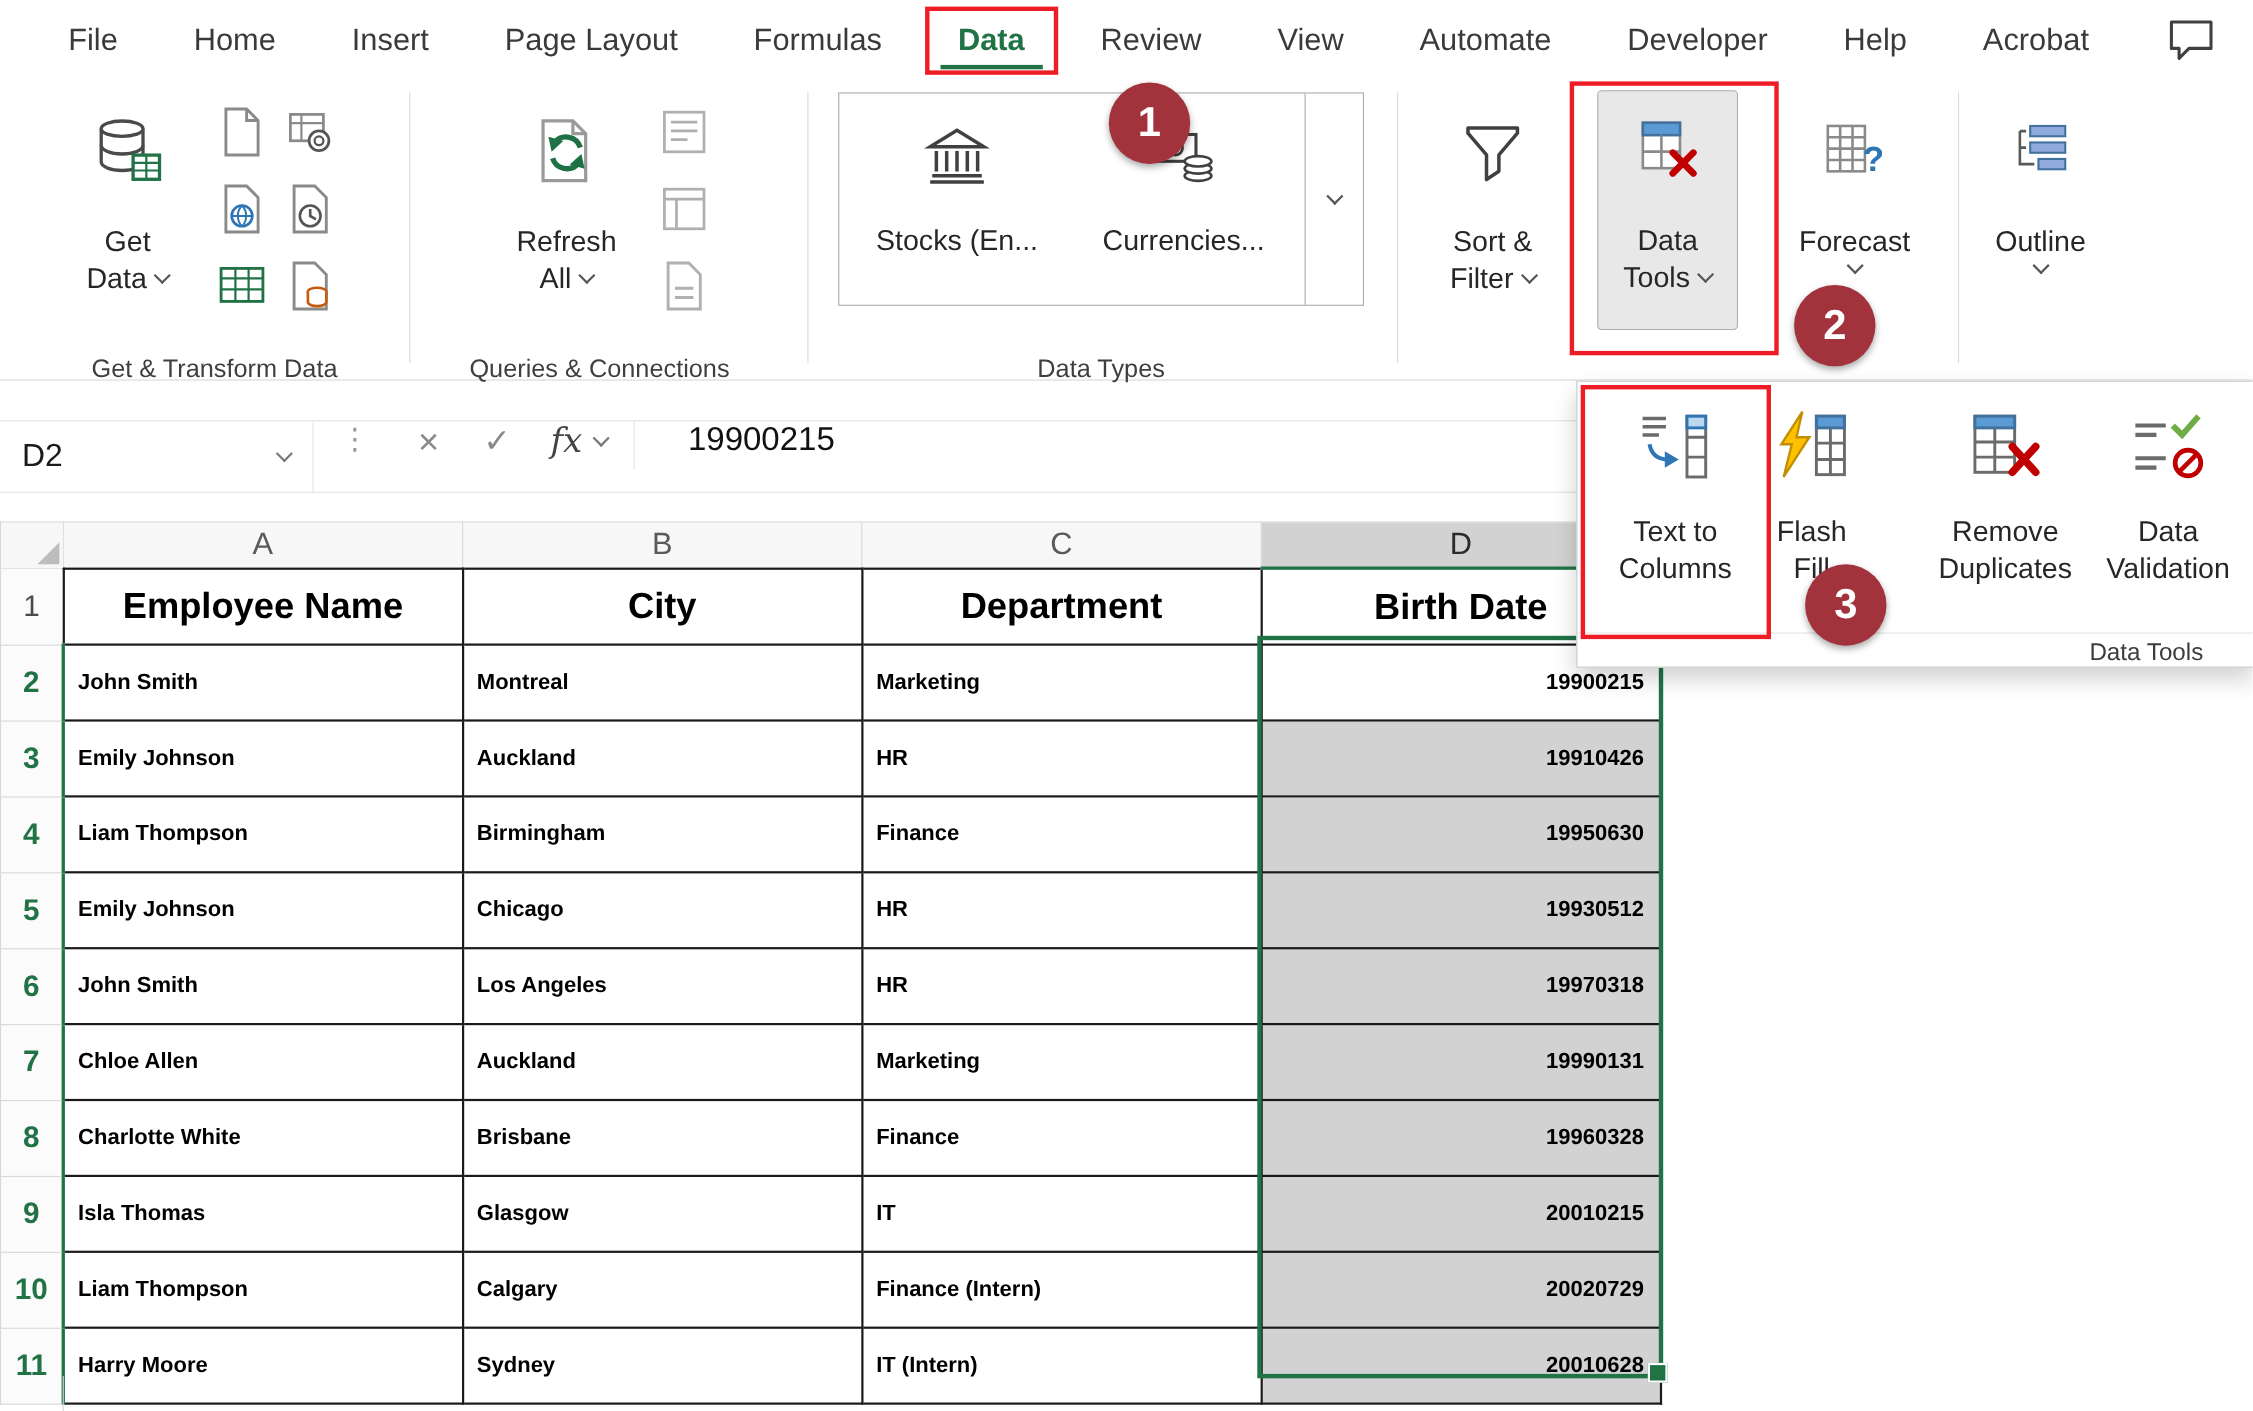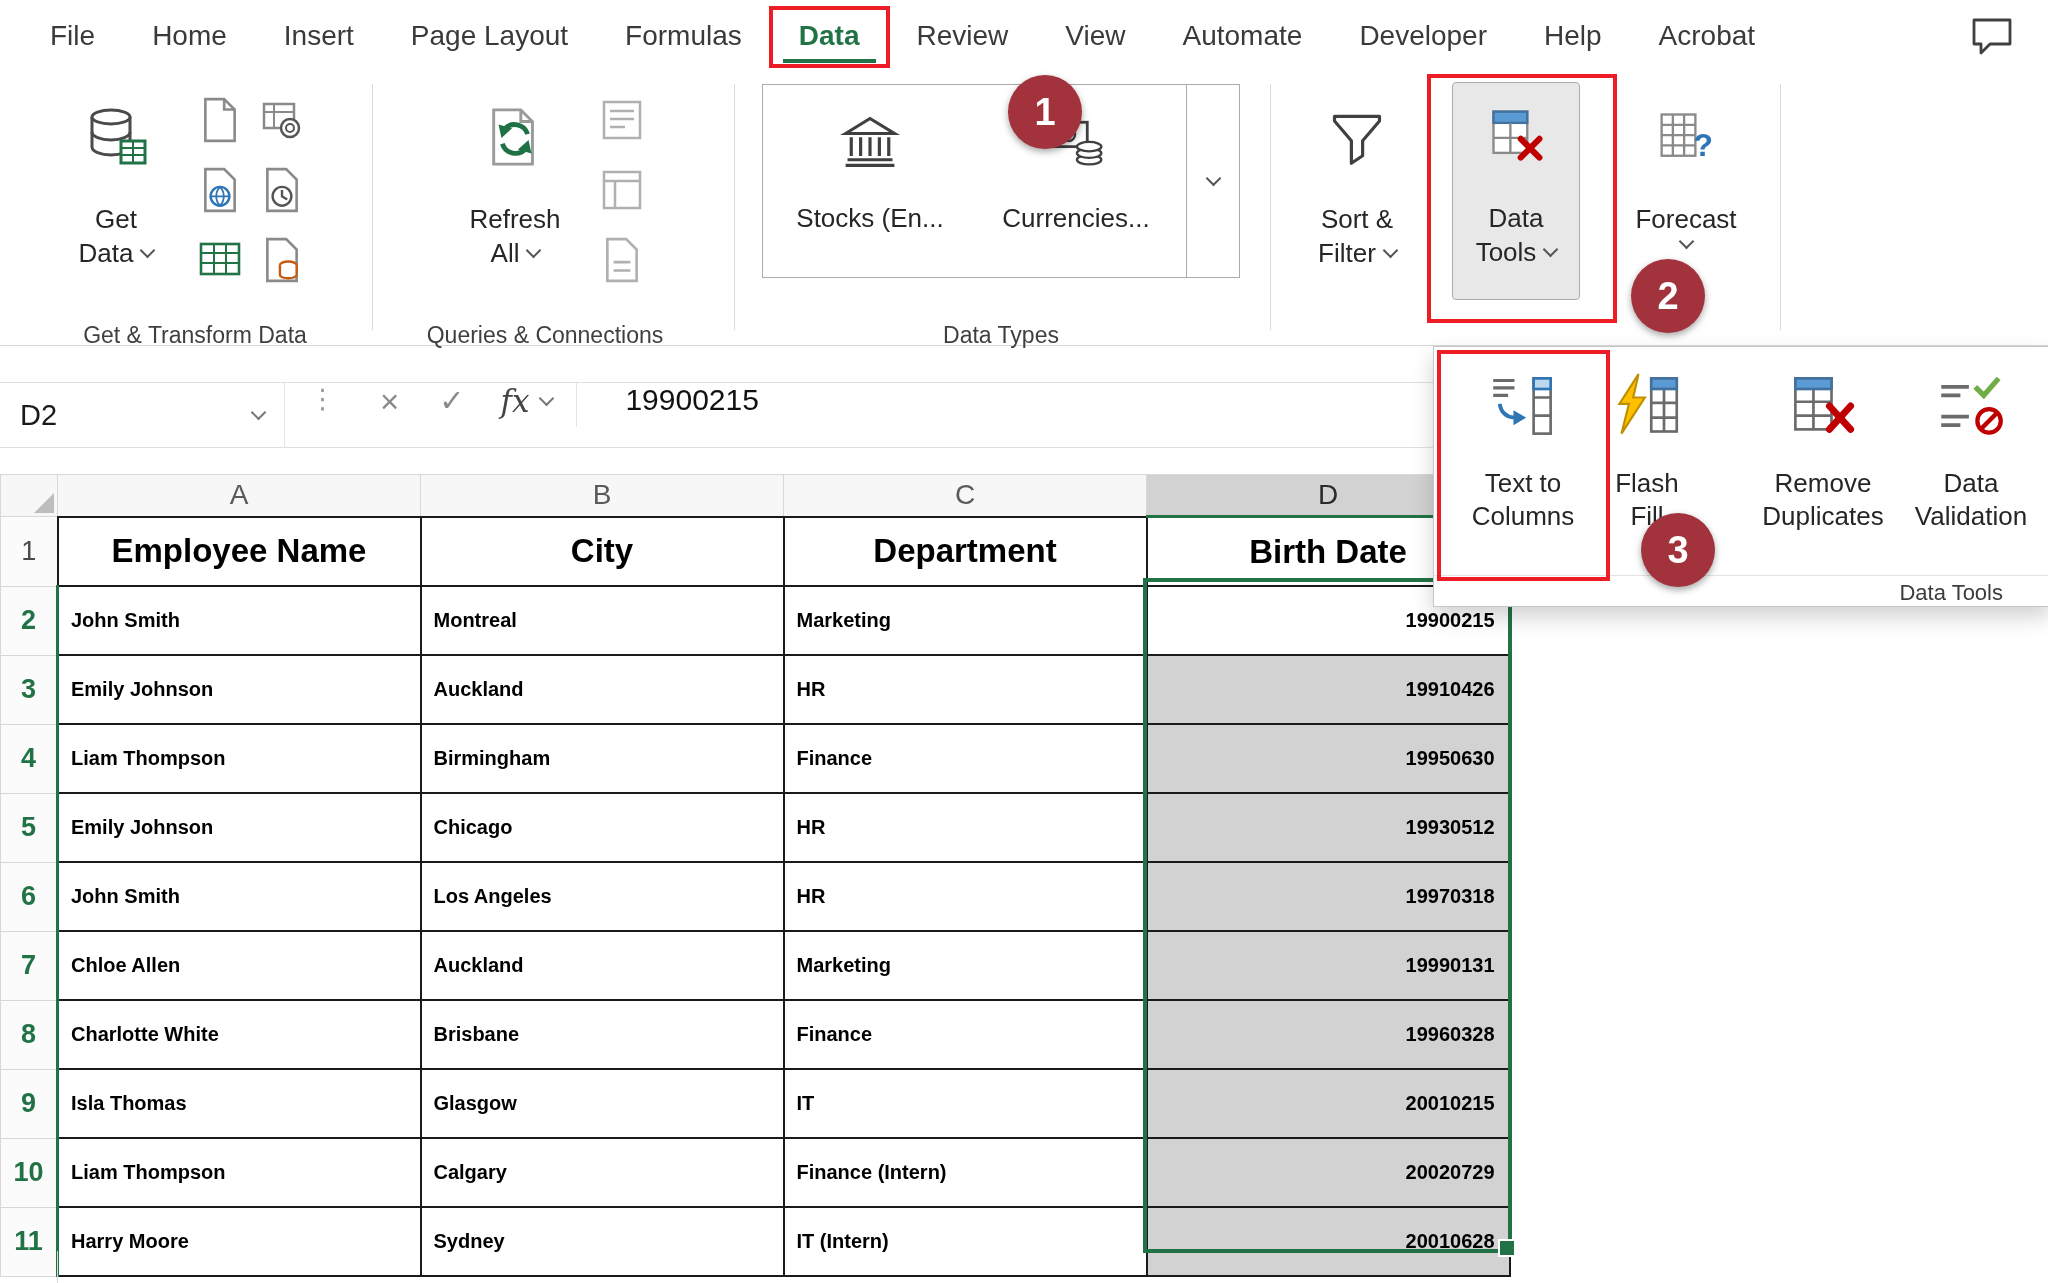--- a/index.html
+++ b/index.html
@@ -2,21 +2,21 @@
 <html style="--excel-green: #217346; --highlight-red: #EE1C25; --badge-red: #A2333C; --selection-gray: #D2D2D2;"><head>
 <meta charset="utf-8">
 <style>
   html,body{margin:0;padding:0;background:#fff;}
   .app{position:relative;width:2048px;height:1283px;background:#fff;overflow:hidden;
        font-family:"Liberation Sans",sans-serif;color:#262626;}
 
   
   .menubar{position:absolute;left:0;top:0;width:100%;height:72px;display:flex;align-items:center;
            gap:57px;padding-left:50px;box-sizing:border-box;font-size:28px;color:#3a3a3a;}
-  .tab{position:relative;line-height:70px;white-space:nowrap;cursor:default;}
+  .tab{position:relative;line-height:70px;white-space:nowrap;cursor:default;margin-left:12px;}
   .tab.active{color:var(--excel-green,#217346);font-weight:600;}
   .tab-underline{position:absolute;left:-16px;right:-16px;bottom:8px;height:4px;background:var(--excel-green,#217346);}
   .box-data-tab{position:absolute;left:-30px;right:-30px;top:5px;bottom:3px;border:4px solid var(--highlight-red,#EE1C25);}
   .comment-btn{margin-left:auto;margin-right:34px;display:flex;align-items:center;}
 
   
   .ribbon{position:absolute;left:0;top:72px;width:100%;height:274px;background:#fff;
           border-bottom:1px solid #D8D8D8;box-sizing:border-box;}
   .bigbtn{position:absolute;display:flex;flex-direction:column;align-items:center;
           font-size:26px;color:#262626;height:216px;border-radius:4px;}
@@ -303,20 +303,36 @@
           <text x="40" y="52" font-size="34" font-weight="bold" fill="#2E75B6" font-family="Liberation Sans, sans-serif">?</text>
         </svg>
       </span>
       <span class="l1">Forecast</span>
       <span class="l2">
           <span class="chev alone"></span>
         </span>
     </div>
     <div class="gdiv" style="left:1780px"></div>
 
+    <div class="bigbtn" style="left:1794px;top:12px;width:122px">
+      <span class="icon">
+        <svg width="60" height="60" viewBox="0 0 64 64">
+          <path d="M12 13h6M12 29h6M12 13v32h14" fill="none" stroke="#595959" stroke-width="2.5"></path>
+          <g fill="#8FAADC" stroke="#41719C" stroke-width="2">
+              <rect x="22" y="8" width="34" height="10"></rect>
+              <rect x="22" y="24" width="34" height="10"></rect>
+              <rect x="30" y="40" width="26" height="10"></rect>
+            </g>
+        </svg>
+      </span>
+      <span class="l1">Outline</span>
+      <span class="l2">
+          <span class="chev alone"></span>
+        </span>
+    </div>
   </div>
 
   <div class="formulabar">
     <div class="namebox">
       <span>D2</span>
       <span class="chev gray"></span>
     </div>
     <span class="fb-dots">⋮</span>
     <span class="fb-btn cancel">×</span>
     <span class="fb-btn enter">✓</span>

